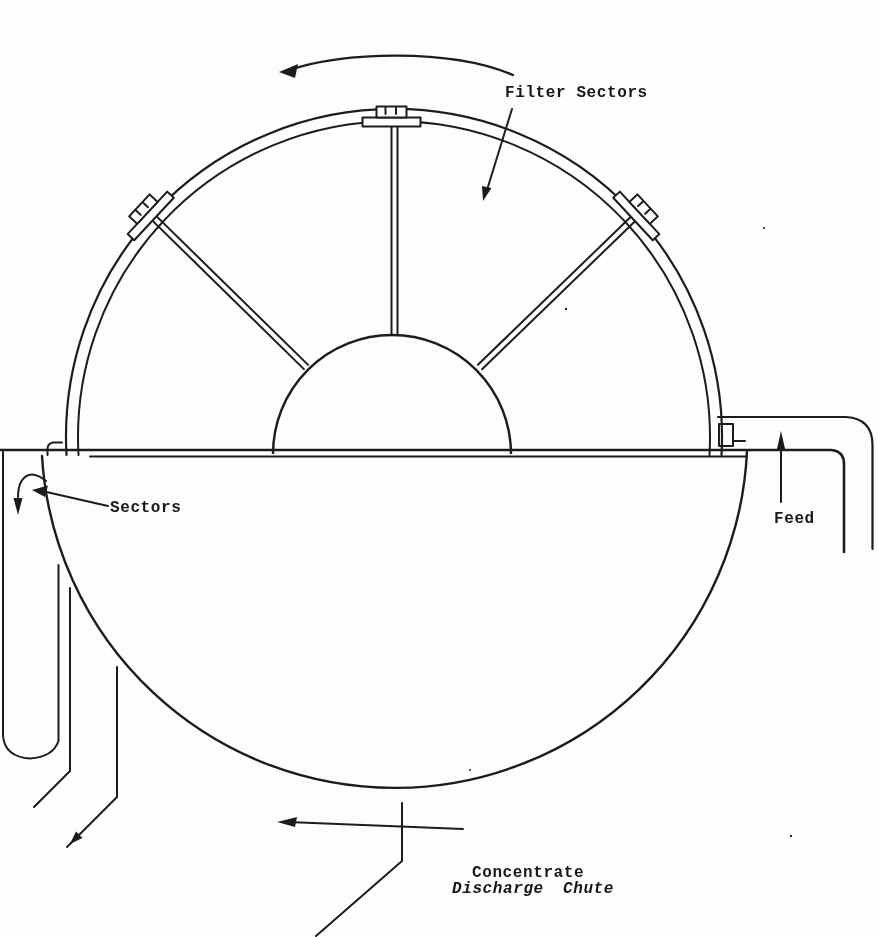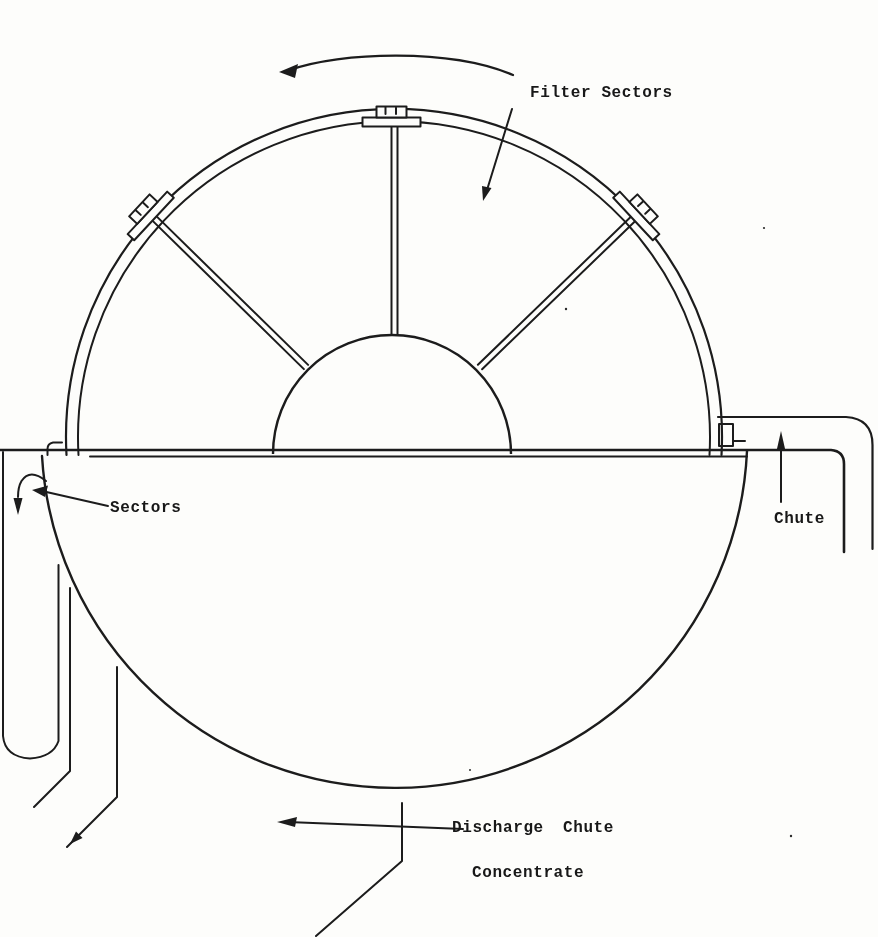--- a/index.html
+++ b/index.html
@@ -14,25 +14,25 @@
   .lbl{
     position:absolute;
     color:#181818;
     font-family:"Liberation Mono","DejaVu Sans Mono",monospace;
     font-weight:700;
     font-size:16px;
     letter-spacing:0.6px;
     white-space:pre;
     -webkit-font-smoothing:none;
   }
-  .lbl-filter-sectors{left:530px;top:84px;}
+  .lbl-filter-sectors{left:505px;top:84px;}
   .lbl-overflow{left:110px;top:499px;}
   .lbl-feed{left:774px;top:510px;}
   .lbl-concentrate{left:472px;top:864px;}
-  .lbl-discharge{left:452px;top:819px;word-spacing:9px;}
+  .lbl-discharge{left:452px;top:880px;word-spacing:9px;font-style:italic;}
   .ink-line{stroke:#1c1c1c;fill:none;stroke-linecap:round;stroke-linejoin:round;}
   .ink-fill{fill:#1c1c1c;stroke:none;}
   .mask-fill{fill:#fdfdfb;stroke:#1c1c1c;stroke-linejoin:round;}
 </style>
 </head>
 <body>
 
 <div class="page">
 
   <svg width="878" height="937" viewBox="0 0 878 937">
@@ -134,17 +134,17 @@
     <g fill="#2a2a2a">
       <circle cx="566" cy="309" r="1.2"></circle>
       <circle cx="764" cy="228" r="1.1"></circle>
       <circle cx="791" cy="836" r="1.2"></circle>
       <circle cx="470" cy="770" r="1"></circle>
     </g>
   </svg>
 
   <div class="lbl lbl-filter-sectors">Filter Sectors</div>
   <div class="lbl lbl-overflow">Sectors</div>
-  <div class="lbl lbl-feed">Chute</div>
+  <div class="lbl lbl-feed">Feed</div>
   <div class="lbl lbl-concentrate">Concentrate</div>
   <div class="lbl lbl-discharge">Discharge Chute</div>
 
 </div>
 
 </body></html>

